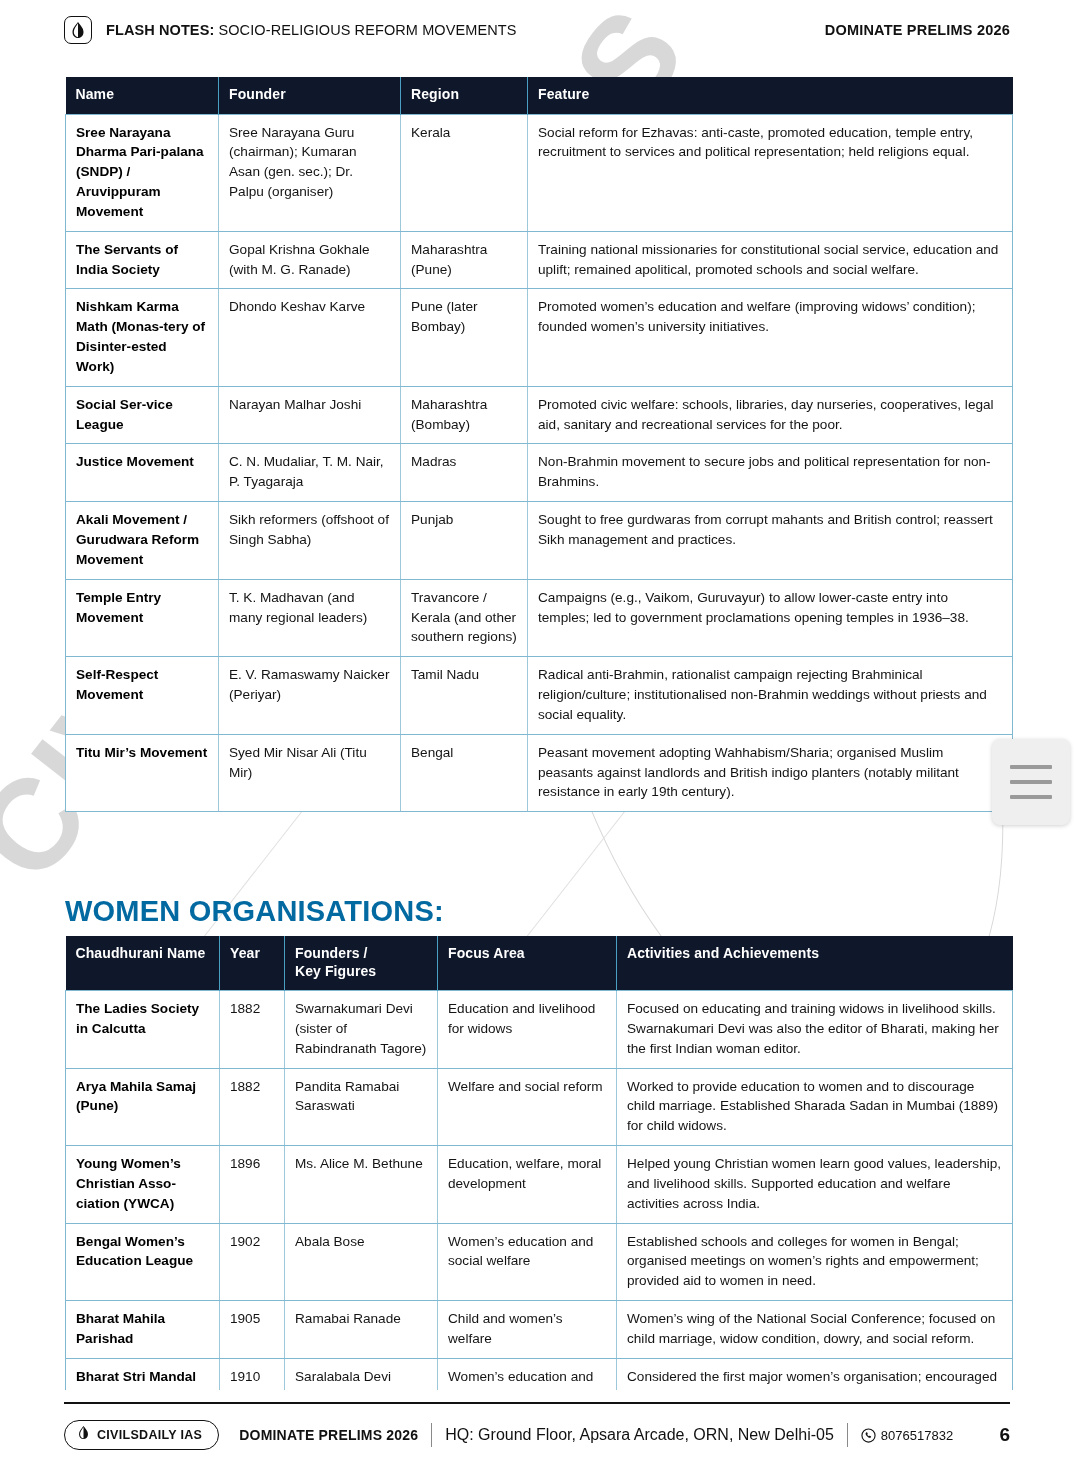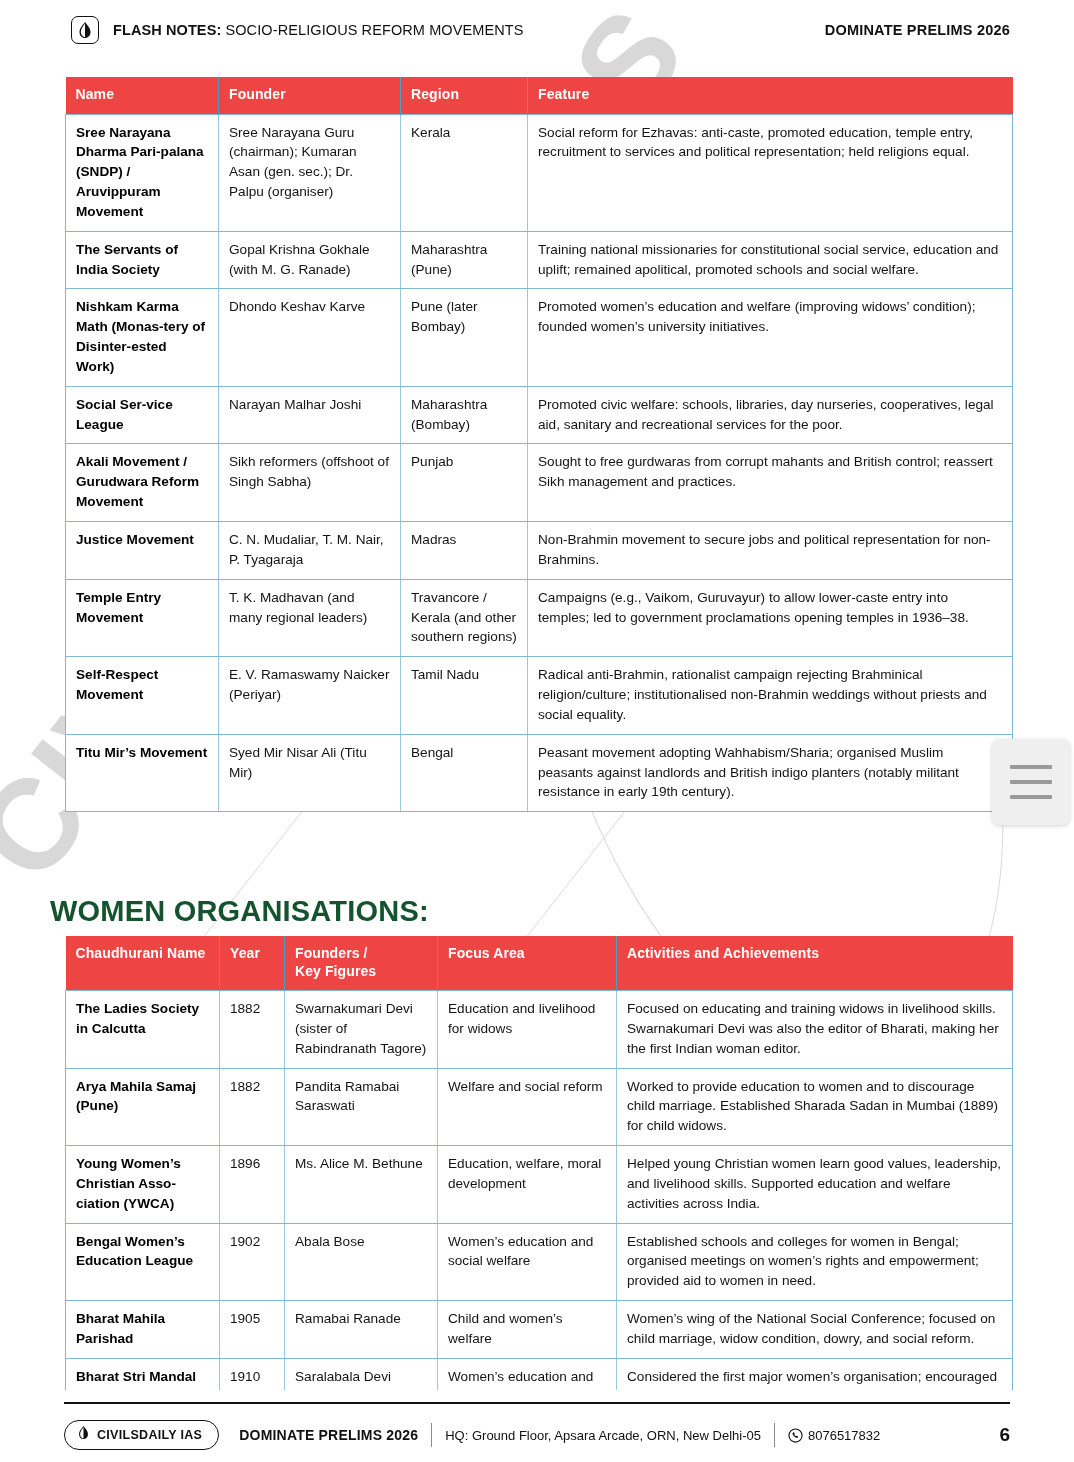--- a/index.html
+++ b/index.html
@@ -49,21 +49,21 @@
   .wm-line.a{ left:740px; top:250px; transform:rotate(38deg); transform-origin:top center;}
   .wm-line.b{ left:930px; top:420px; transform:rotate(38deg); transform-origin:top center;}
 
   
   .page-header{
     position:absolute; left:0; top:0; width:1074px; height:62px;
     z-index:3;
   }
   .hdr-inner{
     position:absolute; left:64px; top:16px; right:64px;
-    display:flex; align-items:center;margin-left:7px;
+    display:flex; align-items:center;
   }
   .logo-badge{
     width:28px; height:28px;
     border:1.6px solid #111; border-radius:7px;
     display:flex; align-items:center; justify-content:center;
     flex:0 0 auto;
     background:#fff;
   }
   .logo-badge svg{ display:block; }
   .hdr-title{
@@ -85,21 +85,21 @@
 
   
   .tbl-wrap{ position:absolute; left:65px; width:947px; z-index:2; }
   table{
     width:947px;
     border-collapse:collapse;
     table-layout:fixed;
     background:#fff;
   }
   thead th{
-    background:#ef4444;
+    background:#0f172a;
     color:#ffffff;
     font-size:14px;
     font-weight:bold;
     text-align:left;
     padding:9px 10px 10px 10px;
     vertical-align:top;
     line-height:1.25;
     border-right:1px solid #4aa0c2;
     letter-spacing:.1px;
   }
@@ -117,25 +117,25 @@
   }
   tbody td.namecell{
     font-weight:bold;
     color:#000000;
   }
   tbody tr td:first-child{ border-left:1px solid #7fb8d0; }
   tbody tr td:last-child{ border-right:1px solid #7fb8d0; }
 
   
   .sect-head{
-    position:absolute; left:50px; width:947px;
+    position:absolute; left:65px; width:947px;
     z-index:2;
     font-size:29px;
     font-weight:bold;
-    color:#14532d;
+    color:#0369a1;
     letter-spacing:.2px;
     line-height:1;
   }
 
   
   .float-menu{
     position:absolute;
     left:992px; top:739px;
     width:78px; height:86px;
     background:#efefef;
@@ -169,21 +169,21 @@
     flex:0 0 auto;
     background:#fff;
   }
   .fl-pill .nm{ font-size:12.5px; font-weight:bold; letter-spacing:.3px; color:#111; }
   .f-dominate{
     margin-left:20px; font-size:14px; font-weight:bold; letter-spacing:.2px; color:#111; white-space:nowrap;
   }
   .f-sep{
     width:1px; height:24px; background:#8a8a8a; margin:0 13px;
   }
-  .f-addr{ font-size:13px; color:#111; white-space:nowrap; }
+  .f-addr{ font-size:16px; color:#111; white-space:nowrap; }
   .f-phone{ font-size:13px; color:#111; white-space:nowrap; display:flex; align-items:center; gap:5px; }
   .f-page{ margin-left:auto; font-size:19px; font-weight:bold; color:#111; }
   .phone-ico{ display:inline-block; width:15px; height:15px; }
 </style>
 </head>
 <body>
 
 <div class="watermark-layer">
   <div class="wm-circle"></div>
   <div class="wm-line a"></div>
@@ -239,30 +239,30 @@
           <td>Pune (later Bombay)</td>
           <td>Promoted women’s education and welfare (improving widows’ condition); founded women’s university initiatives.</td>
         </tr>
         <tr>
           <td class="namecell">Social Ser-vice League</td>
           <td>Narayan Malhar Joshi</td>
           <td>Maharashtra (Bombay)</td>
           <td>Promoted civic welfare: schools, libraries, day nurseries, cooperatives, legal aid, sanitary and recreational services for the poor.</td>
         </tr>
         <tr>
+          <td class="namecell">Justice Movement</td>
+          <td>C. N. Mudaliar, T. M. Nair, P. Tyagaraja</td>
+          <td>Madras</td>
+          <td>Non-Brahmin movement to secure jobs and political representation for non-Brahmins.</td>
+        </tr>
+        <tr>
           <td class="namecell">Akali Movement / Gurudwara Reform Movement</td>
           <td>Sikh reformers (offshoot of Singh Sabha)</td>
           <td>Punjab</td>
           <td>Sought to free gurdwaras from corrupt mahants and British control; reassert Sikh management and practices.</td>
-        </tr>
-        <tr>
-          <td class="namecell">Justice Movement</td>
-          <td>C. N. Mudaliar, T. M. Nair, P. Tyagaraja</td>
-          <td>Madras</td>
-          <td>Non-Brahmin movement to secure jobs and political representation for non-Brahmins.</td>
         </tr>
         <tr>
           <td class="namecell">Temple Entry Movement</td>
           <td>T. K. Madhavan (and many regional leaders)</td>
           <td>Travancore / Kerala (and other southern regions)</td>
           <td>Campaigns (e.g., Vaikom, Guruvayur) to allow lower-caste entry into temples; led to government proclamations opening temples in 1936–38.</td>
         </tr>
         <tr>
           <td class="namecell">Self-Respect Movement</td>
           <td>E. V. Ramaswamy Naicker (Periyar)</td>

